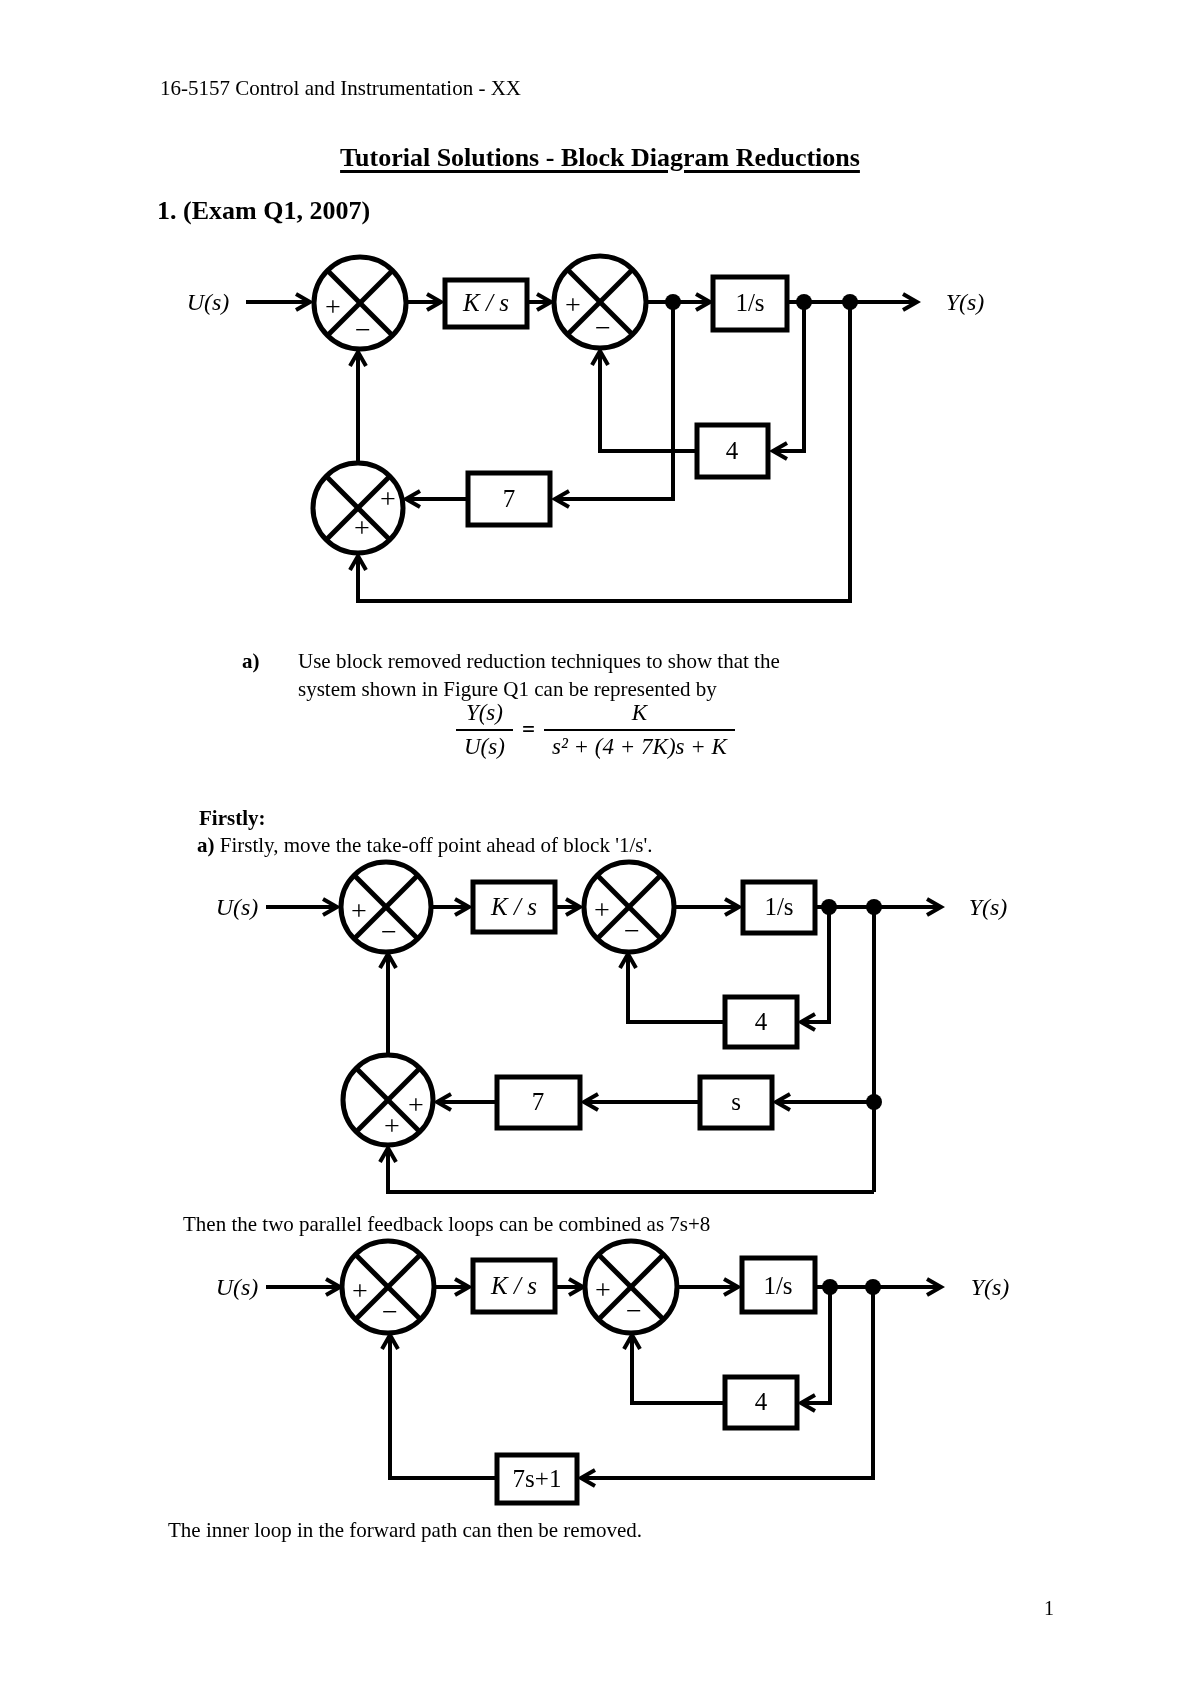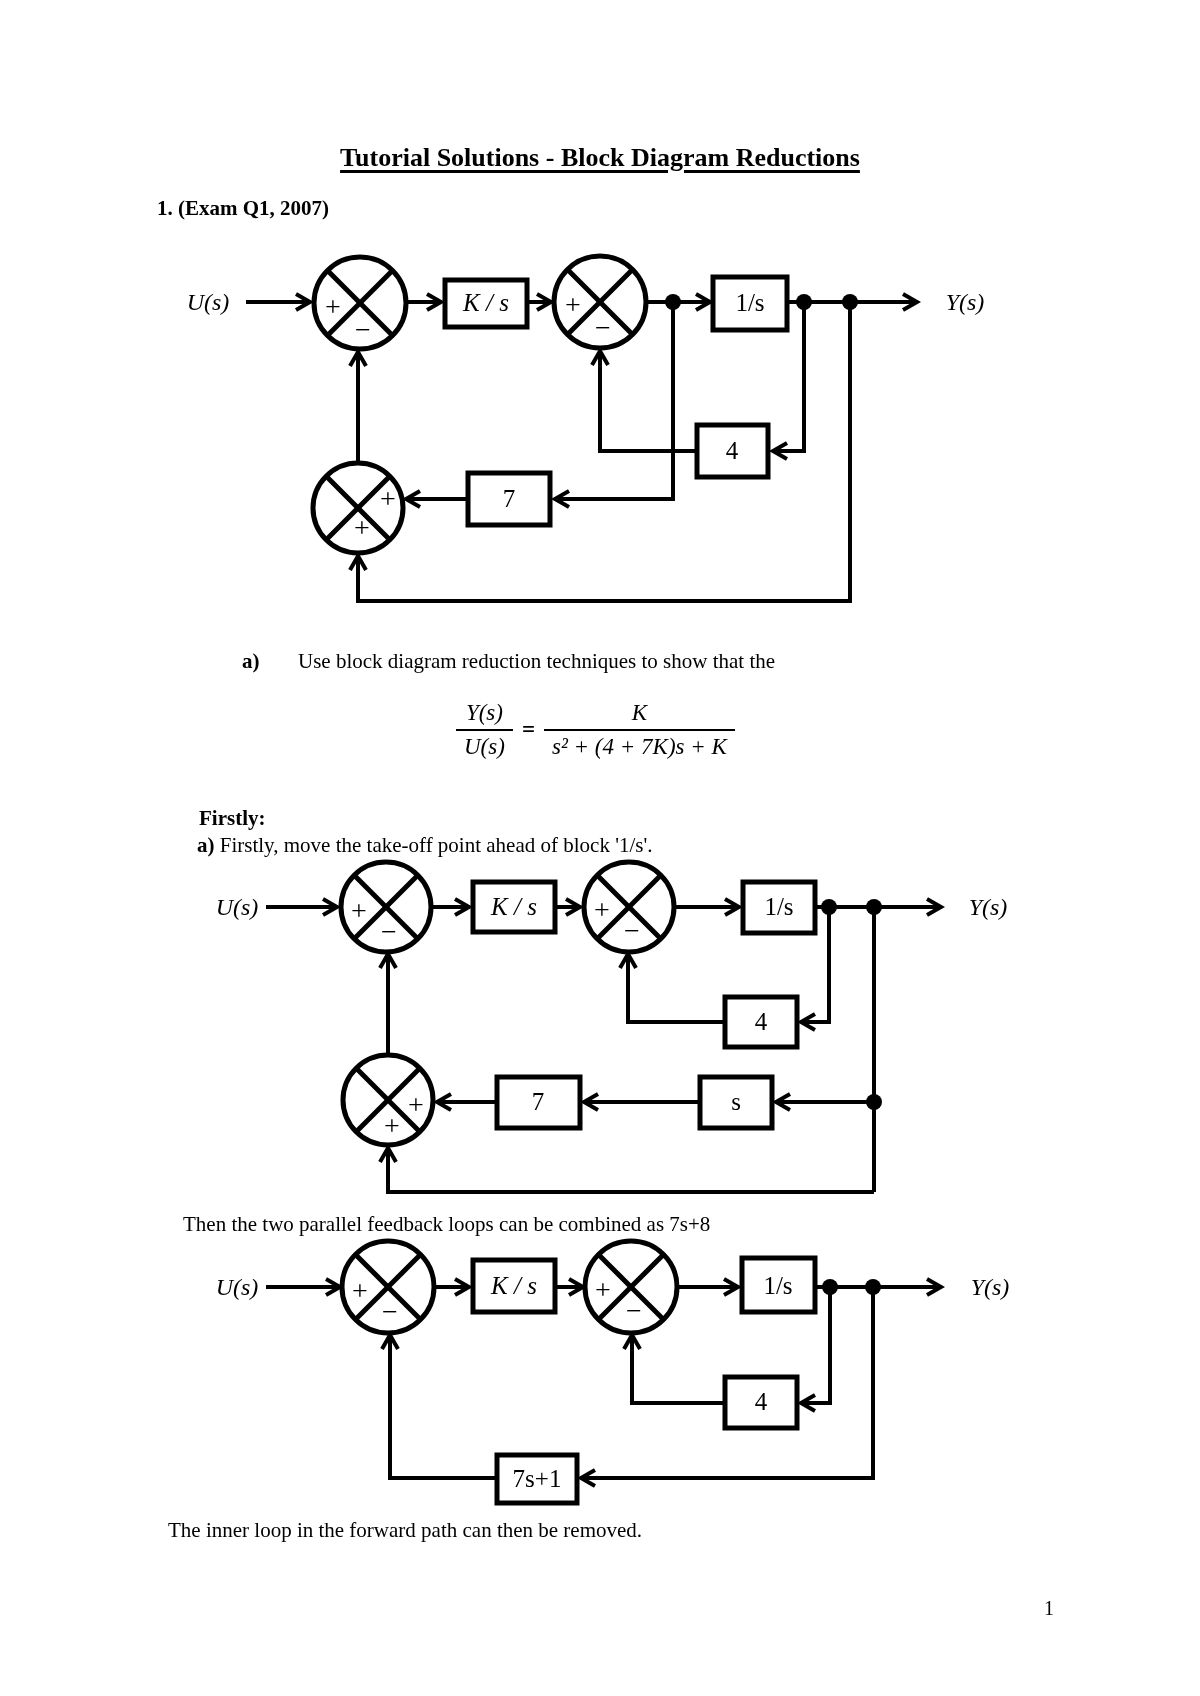--- a/index.html
+++ b/index.html
@@ -3,21 +3,21 @@
 <meta charset="utf-8">
 <style>
   html,body{margin:0;padding:0;background:#fff;}
   .page{position:relative;width:1200px;height:1696px;background:#ffffff;color:#000;
         font-family:"Liberation Serif",serif;overflow:hidden;}
   .t{position:absolute;white-space:nowrap;line-height:1.15;}
   .header{left:160px;top:76px;font-size:21px;}
   .title-row{left:0;top:143px;width:1200px;text-align:center;}
   .title-text{font-weight:bold;font-size:26px;text-decoration:underline;
               text-decoration-thickness:2.5px;text-underline-offset:4px;}
-  .q1{left:157px;top:196px;font-size:21px;font-weight:bold;}
+  .q1{left:157px;top:196px;font-size:26px;font-weight:bold;}
   .figcap{left:150px;top:605px;width:834px;text-align:center;font-size:21px;}
   .pa-label{left:242px;top:649px;font-size:21px;font-weight:bold;}
   .pa-line1{left:298px;top:649px;font-size:21px;}
   .pa-line2{left:298px;top:677px;font-size:21px;}
   .solution{left:199px;top:806px;font-size:21px;font-weight:bold;}
   .step-a{left:197px;top:833px;font-size:21px;}
   .step-a b{font-weight:bold;}
   .step-combine{left:183px;top:1212px;font-size:21px;}
   .step-remove{left:168px;top:1518px;font-size:21px;}
   .pagenum{left:1044px;top:1597px;font-size:20px;}
@@ -41,20 +41,21 @@
   .io{font-size:24px;font-style:italic;text-anchor:middle;}
   .bl{font-size:25px;text-anchor:middle;}
   .bli{font-size:25px;font-style:italic;text-anchor:middle;}
   .sg{font-size:28px;text-anchor:middle;}
 </style>
 </head>
 <body>
 
 <div class="page">
 
+  <div class="t header">16-5157 Control and Instrumentation - XX</div>
 
   <div class="t title-row">
     <span class="title-text">Tutorial Solutions - Block Diagram Reductions</span>
   </div>
 
   <div class="t q1">1. (Exam Q1, 2007)</div>
 
   <svg style="left:150px;top:250px;" width="870" height="365" viewBox="150 250 870 365">
     <defs>
       <marker id="a1" viewBox="0 0 22 22" markerWidth="22" markerHeight="22" refX="18" refY="11" orient="auto" markerUnits="userSpaceOnUse">
@@ -120,21 +121,22 @@
       <text class="bl" x="732" y="459">4</text>
     </g>
     <g>
       <rect class="blk" x="468" y="473" width="82" height="52"></rect>
       <text class="bl" x="509" y="507">7</text>
     </g>
   </svg>
 
 
   <div class="t pa-label">a)</div>
-  <div class="t pa-line1">Use block diagram reduction techniques to show that the</div>
+  <div class="t pa-line1">Use block removed reduction techniques to show that the</div>
+  <div class="t pa-line2">system shown in Figure Q1 can be represented by</div>
 
   <div class="equation">
     <span class="frac">
       <span class="num">Y(s)</span>
       <span class="den">U(s)</span>
     </span>
     <span class="eqsign">=</span>
     <span class="frac">
       <span class="num">K</span>
       <span class="den">s² + (4 + 7K)s + K</span>

